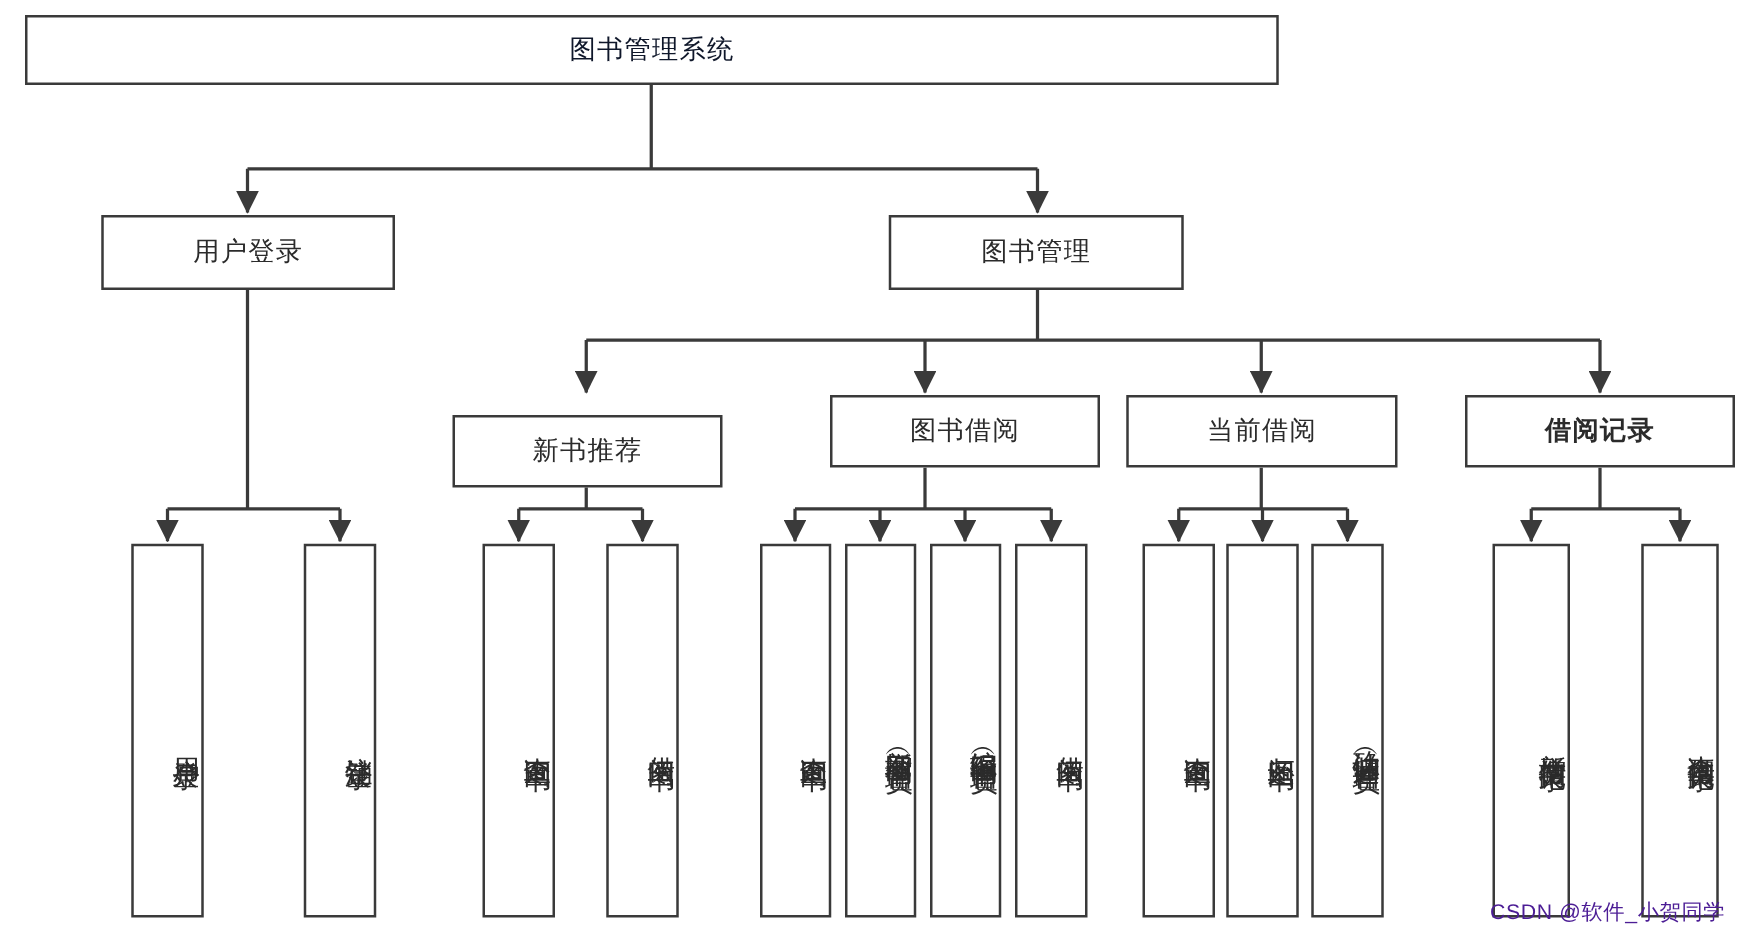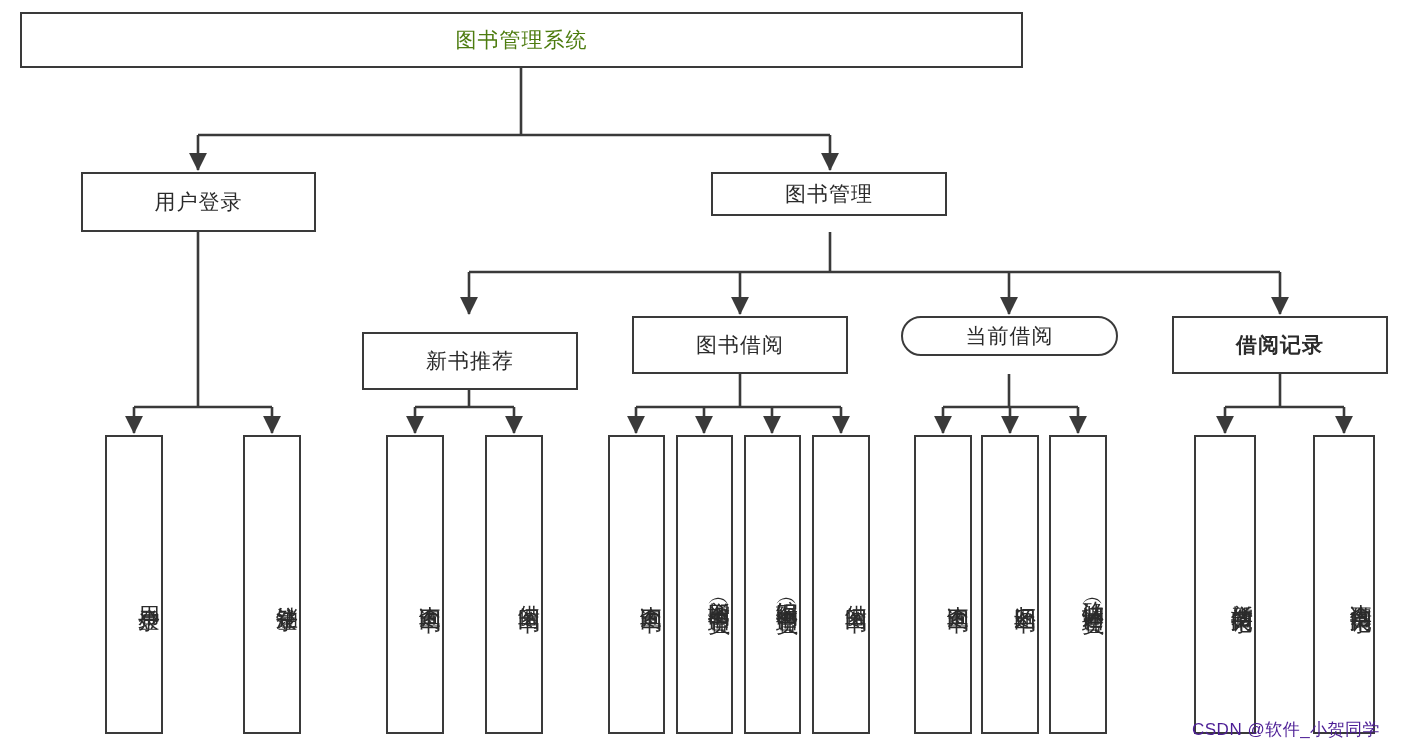--- a/index.html
+++ b/index.html
@@ -111,28 +111,28 @@
       <path d="M 1010 407 L 1010 433" marker-end="url(#arrow)"></path>
       <path d="M 1078 407 L 1078 433" marker-end="url(#arrow)"></path>
 
       <path d="M 1280 374 L 1280 407"></path>
       <path d="M 1225 407 L 1344 407"></path>
       <path d="M 1225 407 L 1225 433" marker-end="url(#arrow)"></path>
       <path d="M 1344 407 L 1344 433" marker-end="url(#arrow)"></path>
     </g>
   </svg>
 
-  <div class="node h" id="node-root" style="left: 20px; top: 12px; width: 1003px; height: 56px; border-color: rgb(58, 58, 58); background: rgb(255, 255, 255); color: #4d7c0f;">图书管理系统</div>
+  <div class="node h" id="node-root" style="left: 20px; top: 12px; width: 1003px; height: 56px; border-color: rgb(58, 58, 58); background: rgb(255, 255, 255); color: #0f172a;">图书管理系统</div>
 
   <div class="node h" id="node-l2-0" style="left: 81px; top: 172px; width: 235px; height: 60px; border-color: rgb(58, 58, 58); background: rgb(255, 255, 255); color: rgb(43, 43, 43);">用户登录</div>
-  <div class="node h" id="node-l2-1" style="left: 711px; top: 172px; width: 236px; height: 44px; border-color: rgb(58, 58, 58); background: rgb(255, 255, 255); color: rgb(43, 43, 43);">图书管理</div>
+  <div class="node h" id="node-l2-1" style="left: 711px; top: 172px; width: 236px; height: 60px; border-color: rgb(58, 58, 58); background: rgb(255, 255, 255); color: rgb(43, 43, 43);">图书管理</div>
 
   <div class="node h" id="node-l3-0" style="left: 362px; top: 332px; width: 216px; height: 58px; border-color: rgb(58, 58, 58); background: rgb(255, 255, 255); color: rgb(43, 43, 43);">新书推荐</div>
-  <div class="node h" id="node-l3-1" style="left: 632px; top: 316px; width: 216px; height: 58px; border-color: rgb(58, 58, 58); background: rgb(255, 255, 255); color: rgb(43, 43, 43);">图书借阅</div>
-  <div class="node h" id="node-l3-2" style="left: 901px; top: 316px; width: 217px; height: 40px; border-color: rgb(58, 58, 58); background: rgb(255, 255, 255); color: rgb(43, 43, 43); border-radius: 21px;">当前借阅</div>
+  <div class="node h" id="node-l3-1" style="left: 664px; top: 316px; width: 216px; height: 58px; border-color: rgb(58, 58, 58); background: rgb(255, 255, 255); color: rgb(43, 43, 43);">图书借阅</div>
+  <div class="node h" id="node-l3-2" style="left: 901px; top: 316px; width: 217px; height: 58px; border-color: rgb(58, 58, 58); background: rgb(255, 255, 255); color: rgb(43, 43, 43);">当前借阅</div>
   <div class="node h" id="node-l3-3" style="left: 1172px; top: 316px; width: 216px; height: 58px; border-color: rgb(58, 58, 58); background: rgb(255, 255, 255); color: rgb(43, 43, 43); font-weight: bold;">借阅记录</div>
 
   <div class="node v" id="leaf-0" style="left: 105px; top: 435px; width: 58px; height: 299px; border-color: rgb(58, 58, 58); background: rgb(255, 255, 255); color: rgb(43, 43, 43);">
       <span>用户登录</span>
     </div>
   <div class="node v" id="leaf-1" style="left: 243px; top: 435px; width: 58px; height: 299px; border-color: rgb(58, 58, 58); background: rgb(255, 255, 255); color: rgb(43, 43, 43);">
       <span>注销登录</span>
     </div>
   <div class="node v" id="leaf-2" style="left: 386px; top: 435px; width: 58px; height: 299px; border-color: rgb(58, 58, 58); background: rgb(255, 255, 255); color: rgb(43, 43, 43);">
       <span>查询图书</span>

